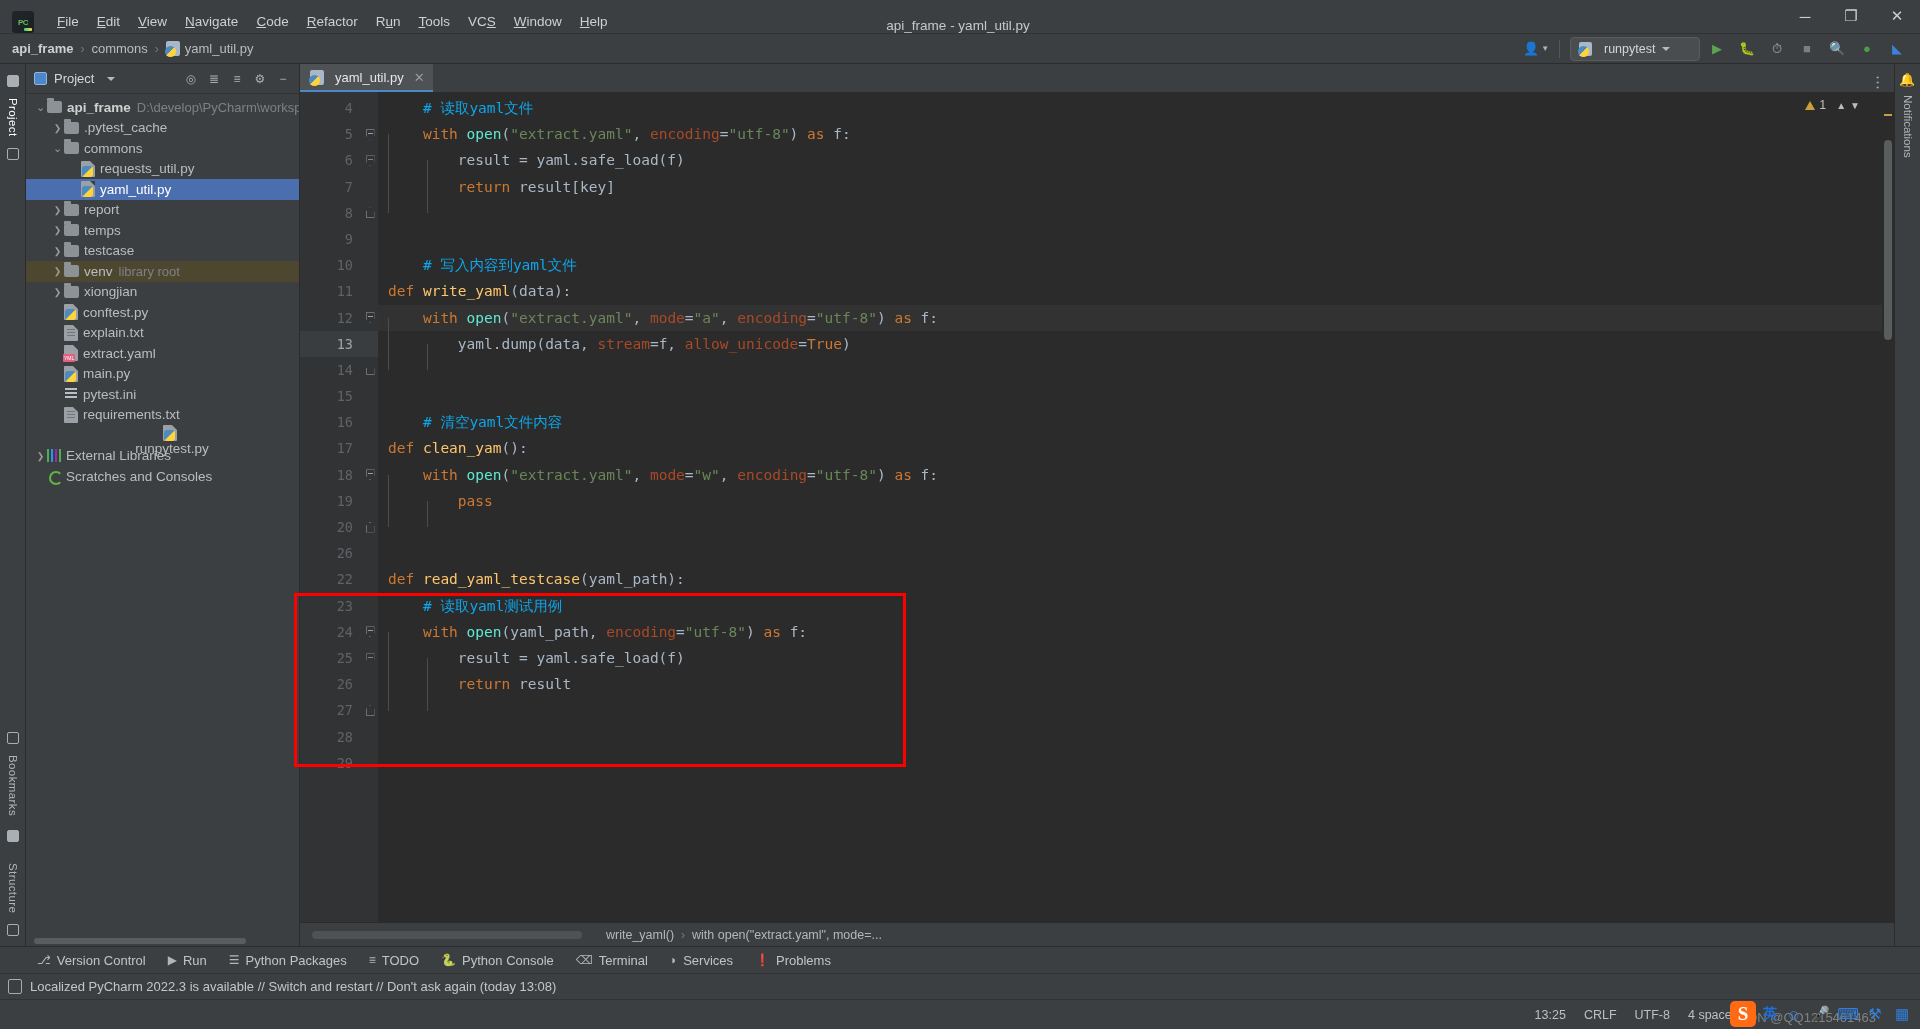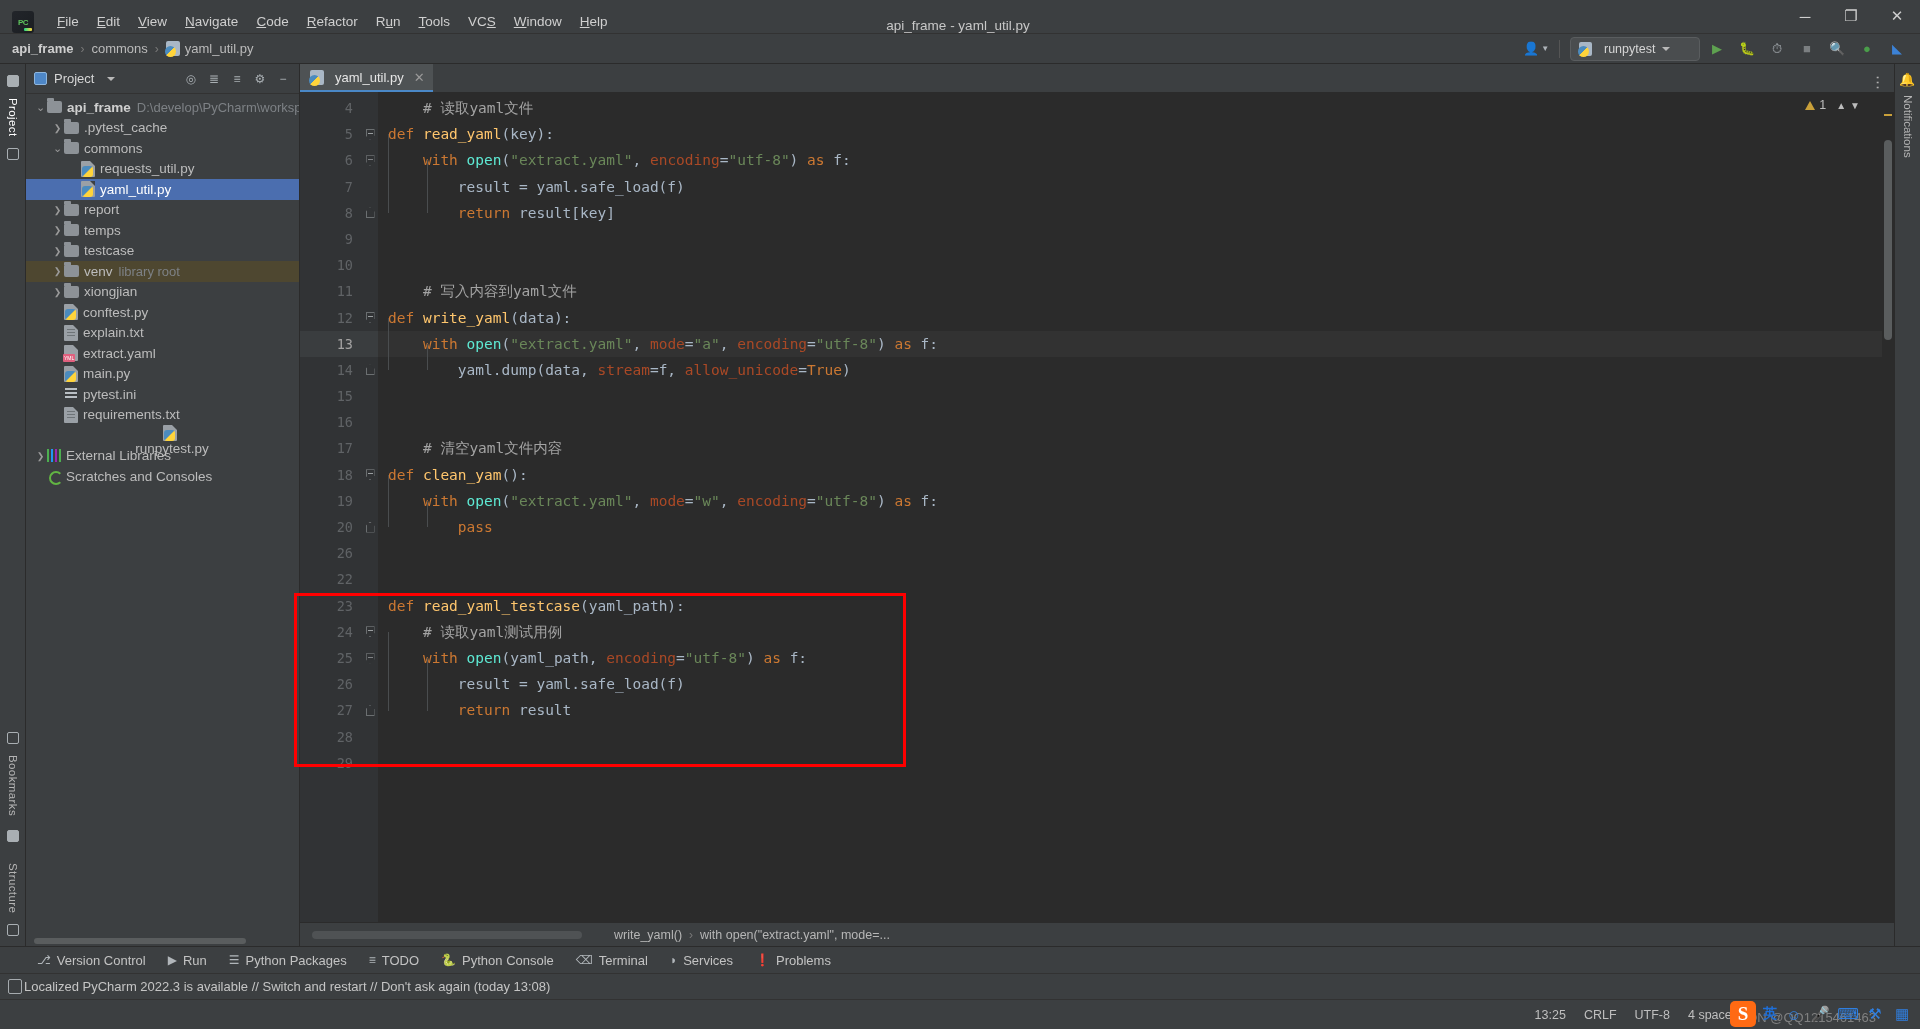--- a/index.html
+++ b/index.html
@@ -198,21 +198,21 @@
   }
   .cline { height:26.2px; line-height:26.2px; white-space:pre; padding-left:10px; position:relative; }
   .cline.hl { background:#323232; }
   .ind { position:absolute; top:0; bottom:0; width:1px; background:#4a4d4f; }
 
   .k { color:#cc7832; }          
   .fn { color:#ffc66d; }         
   .bi { color:#5eead4;text-align:center; }         
   .s { color:#6a8759; }          
   .p { color:#a9b7c6; }          
-  .cm { color:#a3a3a3; }         
+  .cm { color:#0ea5e9; }         
   .kw2 { color:#aa4926; }
 
   .redbox {
     position:absolute; border:3px solid #ff0000; pointer-events:none; z-index:5;
   }
   .warn-pill {
     position:absolute; right:34px; top:6px; display:flex; align-items:center; gap:4px;
     font-size:12.5px; color:#bdbdbd; z-index:4;
   }
   .wtri { width:0;height:0;border-left:5px solid transparent;border-right:5px solid transparent;border-bottom:9px solid #c9a03a; }
@@ -233,21 +233,21 @@
   }
   .tw {
     display:flex; align-items:center; gap:6px; padding:3px 11px; font-size:13px; color:#c3c3c3;
     border-radius:3px;
   }
   .tw .g { font-size:12px; color:#b1b6ba; }
 
   
   .notify {
     height:26px; background:#3c3f41; display:flex; align-items:center; flex:none;
-    padding-left:8px; gap:2px; font-size:13px; color:#c5c5c5; border-top:1px solid #323232;
+    padding-left:8px; gap:8px; font-size:13px; color:#c5c5c5; border-top:1px solid #323232;
   }
   .nico { width:14px;height:15px;border:1.5px solid #a6abaf;border-radius:2px; flex:none;}
 
   
   .statusbar {
     height:30px; background:#3c3f41; display:flex; align-items:center; flex:none;
     font-size:12.5px; color:#bfbfbf; border-top:1px solid #323232; position:relative;
   }
   .sb-right { margin-left:auto; display:flex; align-items:center; gap:18px; padding-right:14px; }
 
@@ -547,21 +547,20 @@
             </div>
             <div class="fcell"></div>
             <div class="fcell">
               <span class="fold bot"></span>
             </div>
             <div class="fcell"></div>
             <div class="fcell"></div>
           </div>
         <div class="code" id="code">
             <div class="cline"><span class="cm">    # 读取yaml文件</span></div>
-            <div class="cline"><span class="k">def </span><span class="fn">read_yaml</span><span class="p">(key):</span></div>
             <div class="cline"><span class="p">    </span><span class="k">with </span><span class="bi">open</span><span class="p">(</span><span class="s">"extract.yaml"</span><span class="p">, </span><span class="kw2">encoding</span><span class="p">=</span><span class="s">"utf-8"</span><span class="p">) </span><span class="k">as </span><span class="p">f:</span></div>
             <div class="cline"><span class="p">        result = yaml.safe_load(f)</span></div>
             <div class="cline"><span class="p">        </span><span class="k">return </span><span class="p">result[key]</span></div>
             <div class="cline">&nbsp;</div>
             <div class="cline">&nbsp;</div>
             <div class="cline"><span class="cm">    # 写入内容到yaml文件</span></div>
             <div class="cline"><span class="k">def </span><span class="fn">write_yaml</span><span class="p">(data):</span></div>
             <div class="cline hl"><span class="p">    </span><span class="k">with </span><span class="bi">open</span><span class="p">(</span><span class="s">"extract.yaml"</span><span class="p">, </span><span class="kw2">mode</span><span class="p">=</span><span class="s">"a"</span><span class="p">, </span><span class="kw2">encoding</span><span class="p">=</span><span class="s">"utf-8"</span><span class="p">) </span><span class="k">as </span><span class="p">f:</span></div>
             <div class="cline"><span class="p">        yaml.dump(data, </span><span class="kw2">stream</span><span class="p">=f, </span><span class="kw2">allow_unicode</span><span class="p">=</span><span class="k">True</span><span class="p">)</span></div>
             <div class="cline">&nbsp;</div>
@@ -599,21 +598,21 @@
         <div class="scroll-marks">
           <div class="scroll-tick" style="top:22px;"></div>
           <div class="scroll-thumb" style="top:48px;height:200px;"></div>
         </div>
 
         <div class="redbox" id="redbox" style="left: -6px; top: 500.8px; width: 612px; height: 174px;"></div>
       </div>
 
       <div class="breadbar">
         <div class="hscroll"></div>
-        <span style="margin-left:32px;">write_yaml()</span>
+        <span style="margin-left:24px;">write_yaml()</span>
         <span class="crumb-sep">›</span>
         <span>with open("extract.yaml", mode=...</span>
       </div>
     </div>
 
     <div class="rrail">
       <div class="bell">🔔</div>
       <div class="vtext">Notifications</div>
     </div>
   </div>

